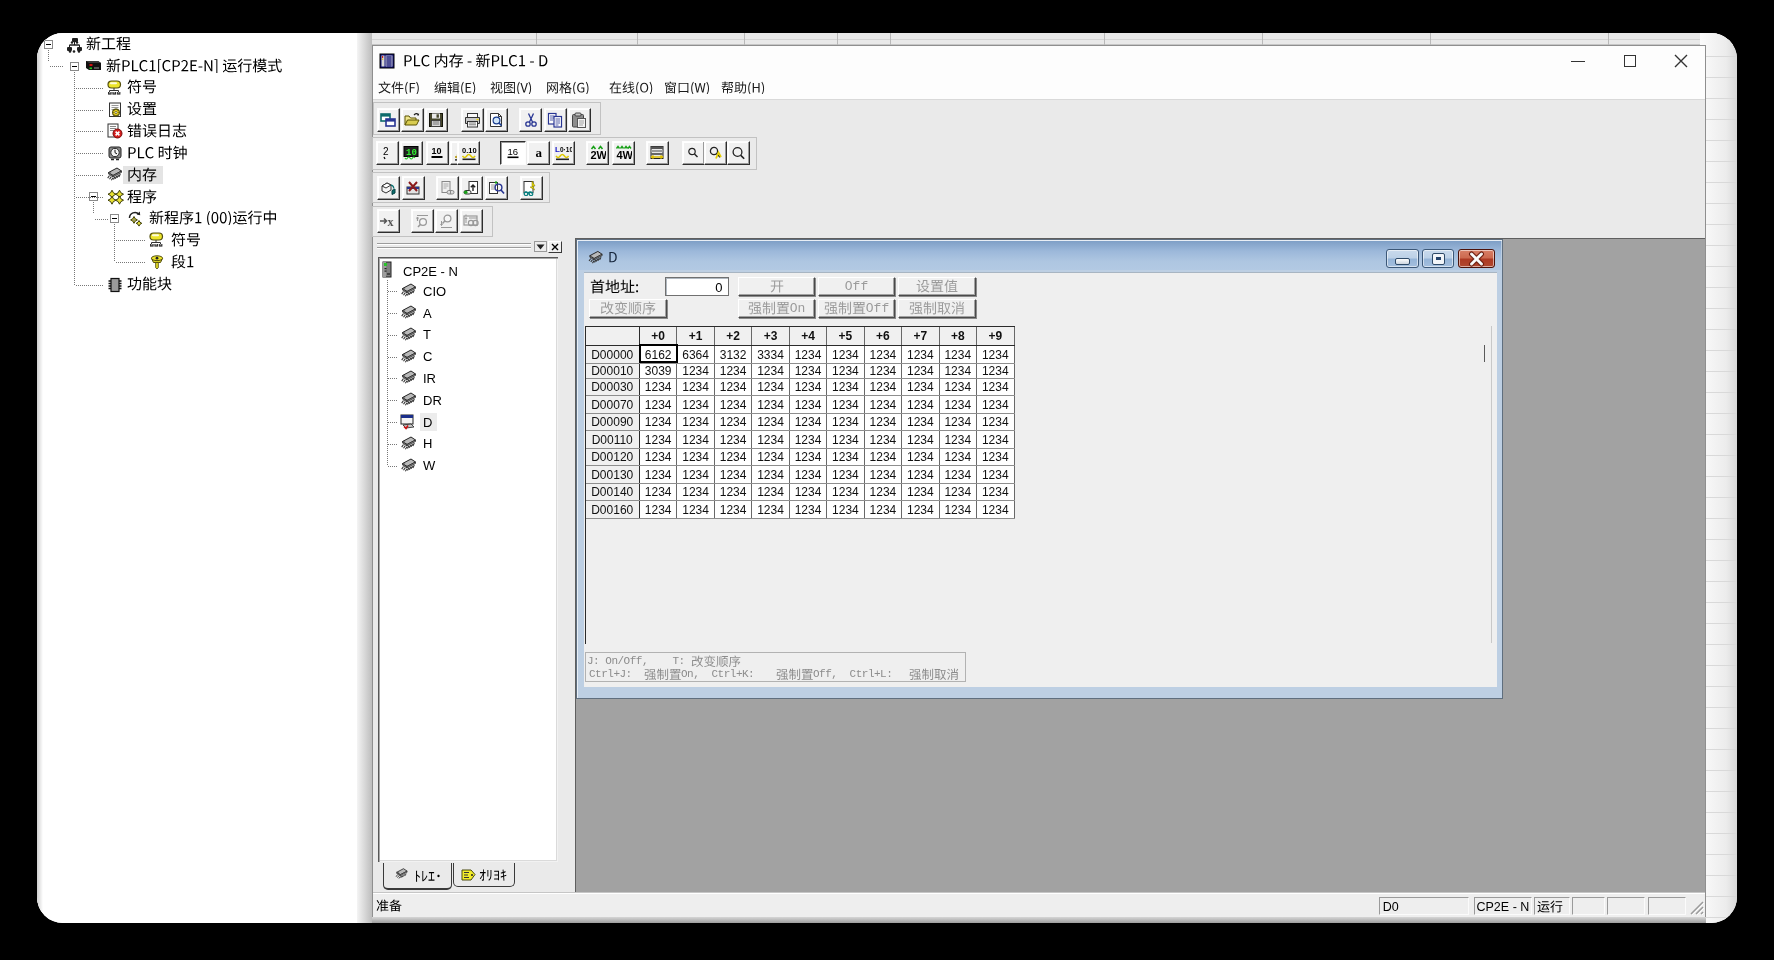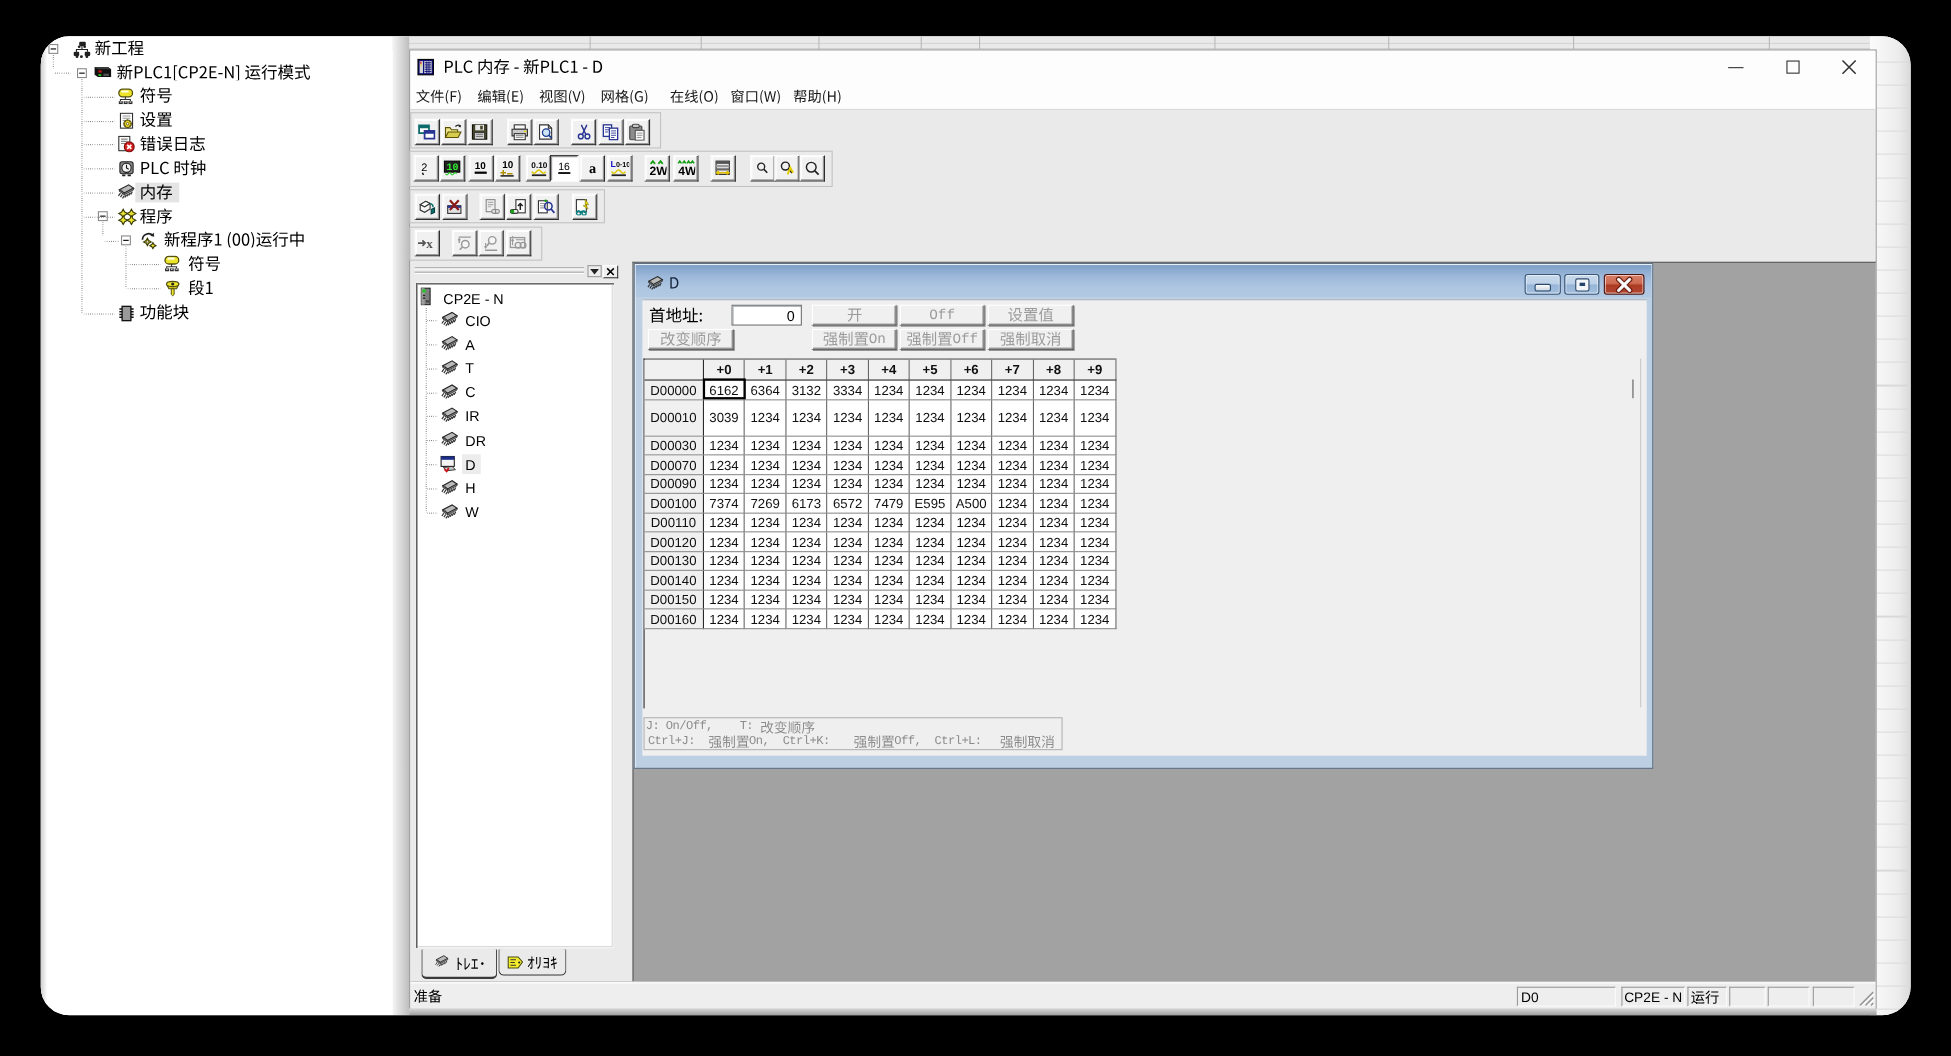--- a/index.html
+++ b/index.html
@@ -502,21 +502,21 @@
         </svg>
       </div>
       <div class="tbtn" style="left:449.5px;top:141px;width:23px;height:24px">
         <svg width="16" height="16" viewBox="0 0 16 16">
           <text x="3.5" y="8" font-family="Liberation Sans" font-weight="bold" font-size="9" fill="#000">10</text>
           <path d="M2 12h5M4.5 9.5v5" stroke="#b09000" stroke-width="1.4"></path>
           <path d="M8 13h5" stroke="#b09000" stroke-width="1.4"></path>
           <rect x="2" y="14.2" width="12" height="1.4" fill="#222"></rect>
         </svg>
       </div>
-      <div class="tbtn" style="left:478px;top:141px;width:23px;height:24px">
+      <div class="tbtn" style="left:457px;top:141px;width:23px;height:24px">
         <svg width="16" height="16" viewBox="0 0 16 16">
           <text x="1" y="7.5" font-family="Liberation Sans" font-weight="bold" font-size="7.5" fill="#000">0.10</text>
           <path d="M1.5 11c1.4 2 2.8 2 4.2 0s2.8-2 4.2 0 2.8 2 4.2 0" stroke="#ddc800" fill="none" stroke-width="1.5"></path>
           <rect x="1.5" y="13.5" width="13" height="1.6" fill="#222"></rect>
         </svg>
       </div>
       <div class="tbtn press" style="left:499.5px;top:141px;width:26px;height:24px">
         <svg width="16" height="16" viewBox="0 0 16 16">
           <text x="2.5" y="9.5" font-family="Liberation Sans" font-size="9.5" fill="#000">16</text>
           <rect x="2.5" y="11.5" width="11" height="1.6" fill="#000"></rect>
@@ -976,21 +976,21 @@
               <td>6364</td>
               <td>3132</td>
               <td>3334</td>
               <td>1234</td>
               <td>1234</td>
               <td>1234</td>
               <td>1234</td>
               <td>1234</td>
               <td>1234</td>
             </tr>
-            <tr style="height:33px">
+            <tr style="height:15px">
               <td class="a">D00010</td>
               <td>3039</td>
               <td>1234</td>
               <td>1234</td>
               <td>1234</td>
               <td>1234</td>
               <td>1234</td>
               <td>1234</td>
               <td>1234</td>
               <td>1234</td>
@@ -1029,33 +1029,20 @@
               <td>1234</td>
               <td>1234</td>
               <td>1234</td>
               <td>1234</td>
               <td>1234</td>
               <td>1234</td>
               <td>1234</td>
               <td>1234</td>
             </tr>
             <tr style="height:17.5px">
-              <td class="a">D00100</td>
-              <td>7374</td>
-              <td>7269</td>
-              <td>6173</td>
-              <td>6572</td>
-              <td>7479</td>
-              <td>E595</td>
-              <td>A500</td>
-              <td>1234</td>
-              <td>1234</td>
-              <td>1234</td>
-            </tr>
-            <tr style="height:17.5px">
               <td class="a">D00110</td>
               <td>1234</td>
               <td>1234</td>
               <td>1234</td>
               <td>1234</td>
               <td>1234</td>
               <td>1234</td>
               <td>1234</td>
               <td>1234</td>
               <td>1234</td>
@@ -1082,33 +1069,20 @@
               <td>1234</td>
               <td>1234</td>
               <td>1234</td>
               <td>1234</td>
               <td>1234</td>
               <td>1234</td>
               <td>1234</td>
             </tr>
             <tr style="height:17.5px">
               <td class="a">D00140</td>
-              <td>1234</td>
-              <td>1234</td>
-              <td>1234</td>
-              <td>1234</td>
-              <td>1234</td>
-              <td>1234</td>
-              <td>1234</td>
-              <td>1234</td>
-              <td>1234</td>
-              <td>1234</td>
-            </tr>
-            <tr style="height:17.5px">
-              <td class="a">D00150</td>
               <td>1234</td>
               <td>1234</td>
               <td>1234</td>
               <td>1234</td>
               <td>1234</td>
               <td>1234</td>
               <td>1234</td>
               <td>1234</td>
               <td>1234</td>
               <td>1234</td>

